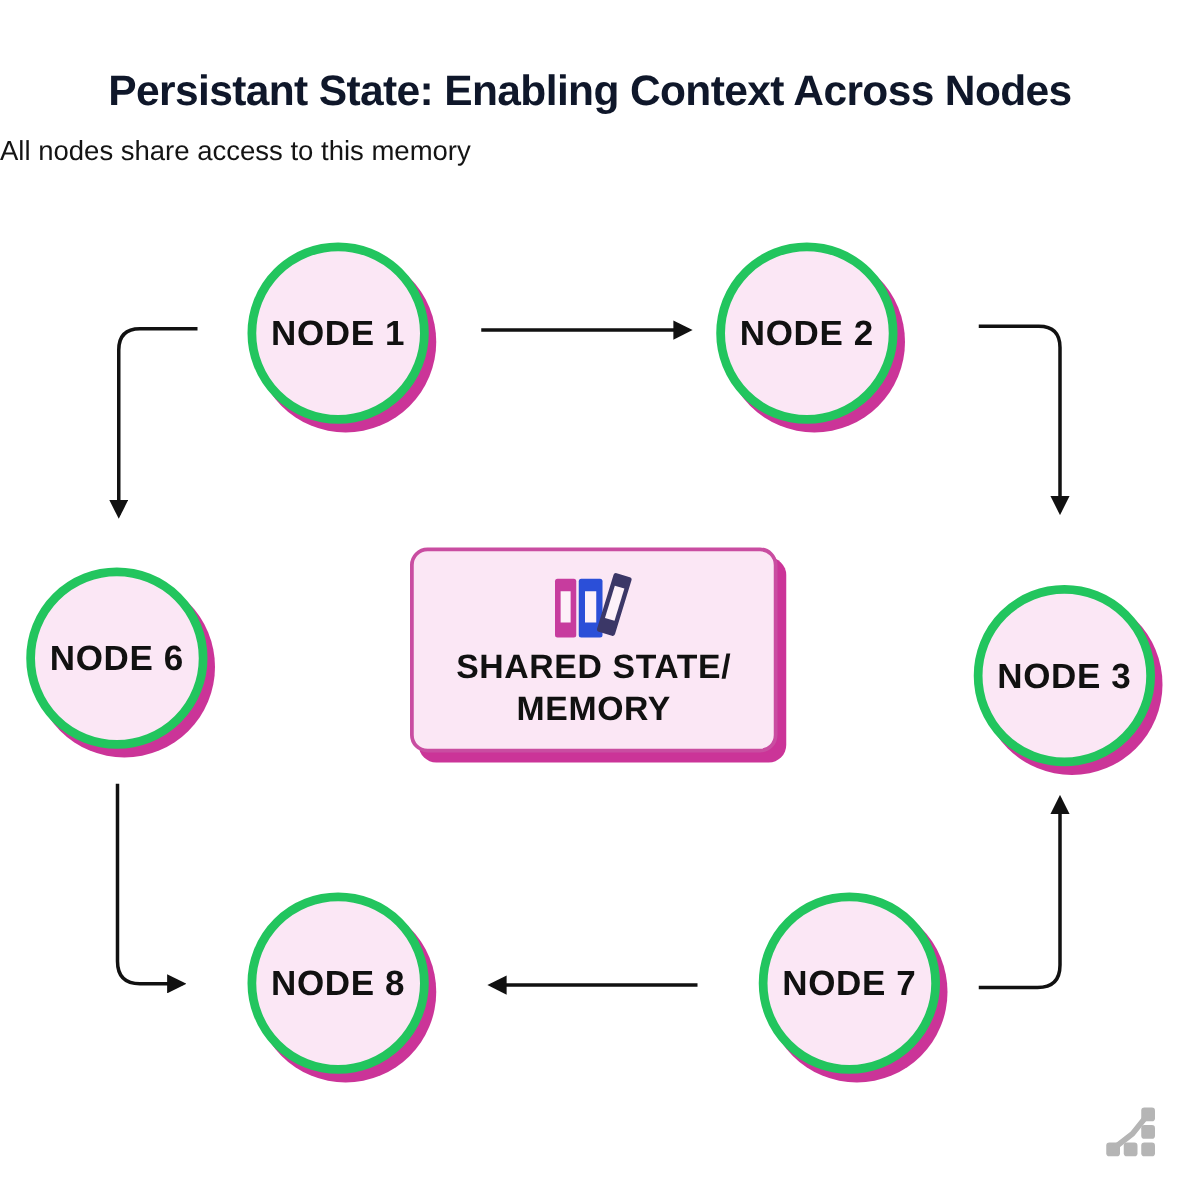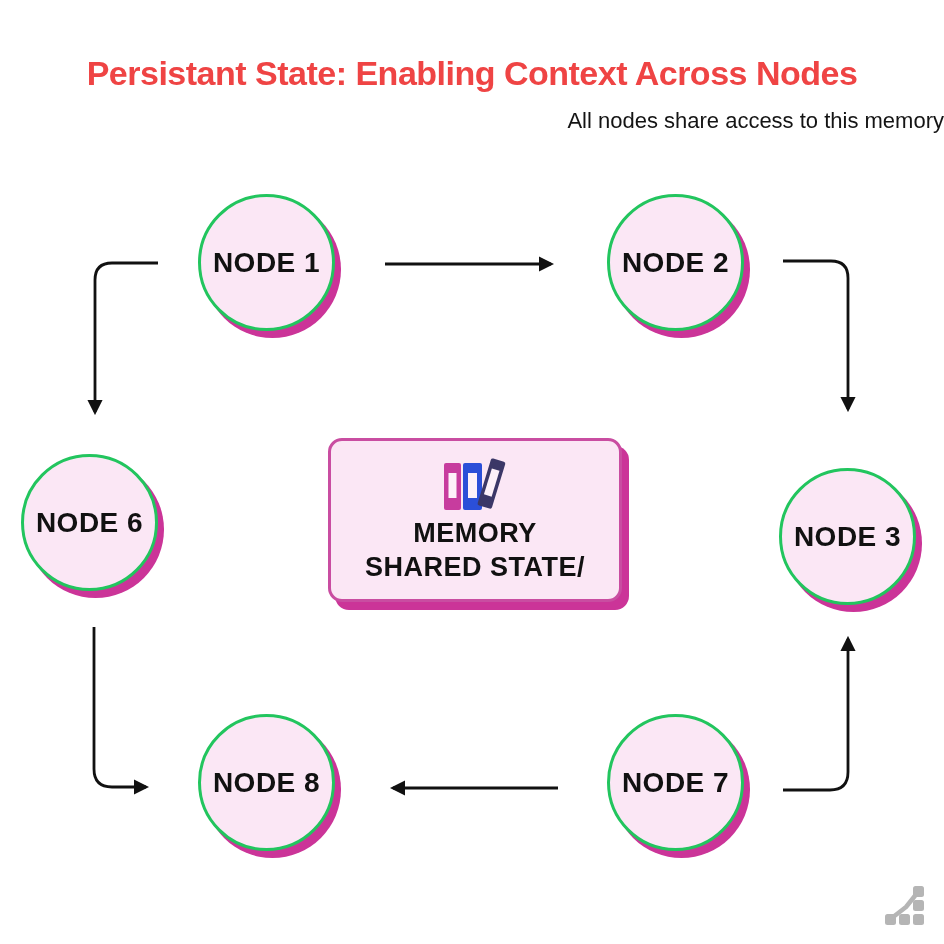--- a/index.html
+++ b/index.html
@@ -2,37 +2,37 @@
 <html><head>
 <meta charset="utf-8">
 <style>
   html,body { margin:0; padding:0; }
   body {
     width:944px; height:944px; position:relative; background:#ffffff;
     font-family:"Liberation Sans", sans-serif; overflow:hidden;
   }
   .title {
     position:absolute; top:54px; left:0; width:944px; text-align:center;
-    font-size:34px; font-weight:bold; color:#ef4444; letter-spacing:-0.5px;
+    font-size:34px; font-weight:bold; color:#0f172a; letter-spacing:-0.5px;
   }
   .subtitle {
-    position:absolute; top:108px; left:0; width:944px; text-align:right;
+    position:absolute; top:108px; left:0; width:944px; text-align:left;
     font-size:22px; color:#141414;
   }
   .arrows { position:absolute; left:0; top:0; width:944px; height:944px; }
   .node {
     position:absolute; width:131px; height:131px; border-radius:50%;
-    background:#fbe7f5; border:3px solid #22c55e;
+    background:#fbe7f5; border:7px solid #22c55e;
     box-shadow:6px 7px 0 #cb3498;
     display:flex; align-items:center; justify-content:center;
     font-weight:bold; font-size:28px; color:#111; letter-spacing:0.5px;
     white-space:nowrap;
   }
   .node-1 { left:198px; top:194px; }
-  .node-2 { left:607px; top:194px;align-items:center; }
+  .node-2 { left:573px; top:194px;align-items:center; }
   .node-3 { left:779px; top:468px; }
   .node-4 { left:607px; top:714px; }
   .node-5 { left:198px; top:714px; }
   .node-6 { left:21px;  top:454px; }
   .center-box {
     position:absolute; left:328px; top:438px; width:288px; height:158px;
     background:#fbe7f5; border:3px solid #c94da1; border-radius:14px;
     box-shadow:7px 8px 0 #cb3498;
     display:flex; flex-direction:column; align-items:center; justify-content:center;
     gap:4px;
@@ -89,22 +89,22 @@
     <rect x="2" y="8" width="17" height="47" rx="2" fill="#c73c9e"></rect>
     <rect x="6.5" y="18" width="8" height="25" fill="#fdf1f9"></rect>
     <rect x="21" y="8" width="19" height="47" rx="2" fill="#2b4fd8"></rect>
     <rect x="26" y="18" width="9" height="25" fill="#fdf1f9"></rect>
     <g transform="rotate(17 49 30)">
       <rect x="41.5" y="4" width="15" height="49" rx="2" fill="#3b3767"></rect>
       <rect x="45" y="14" width="8" height="27" fill="#fdf1f9"></rect>
     </g>
   </svg>
   <div class="center-label">
+    <div>SHARED STATE/</div>
     <div>MEMORY</div>
-    <div>SHARED STATE/</div>
   </div>
 </div>
 
 <svg class="logo" viewBox="0 0 44 44" xmlns="http://www.w3.org/2000/svg">
   <g fill="#b5b5b5">
     <rect x="1" y="31" width="11" height="11" rx="2.5"></rect>
     <rect x="15" y="31" width="11" height="11" rx="2.5"></rect>
     <rect x="29" y="31" width="11" height="11" rx="2.5"></rect>
     <rect x="29" y="17" width="11" height="11" rx="2.5"></rect>
     <rect x="29" y="3" width="11" height="11" rx="2.5"></rect>

